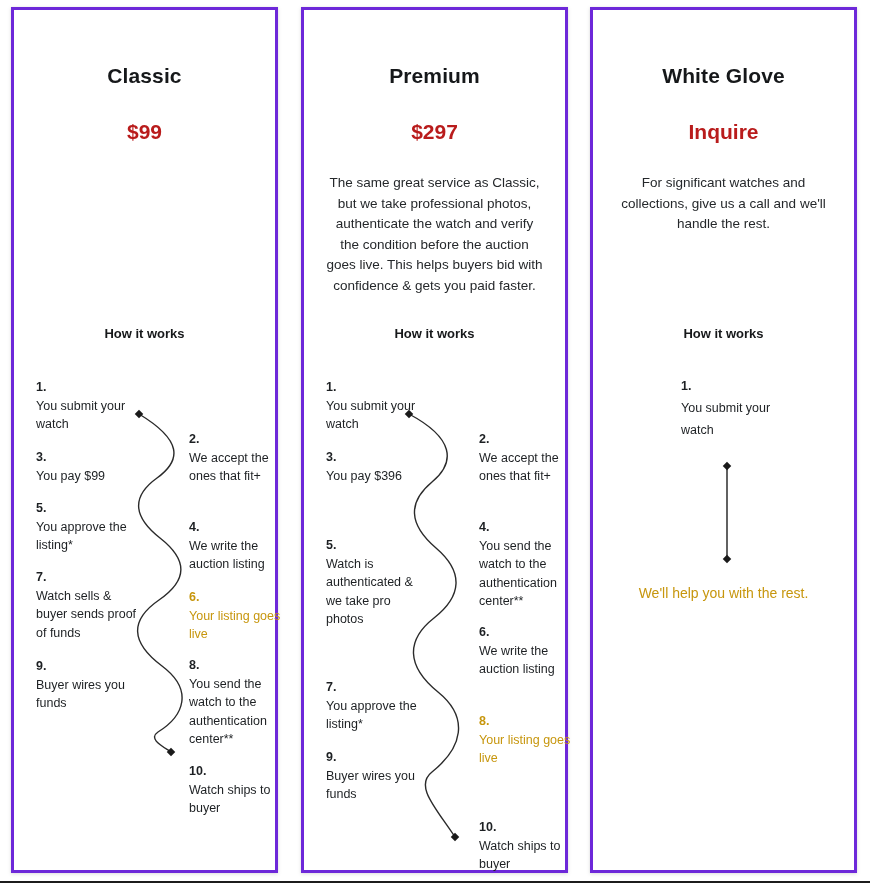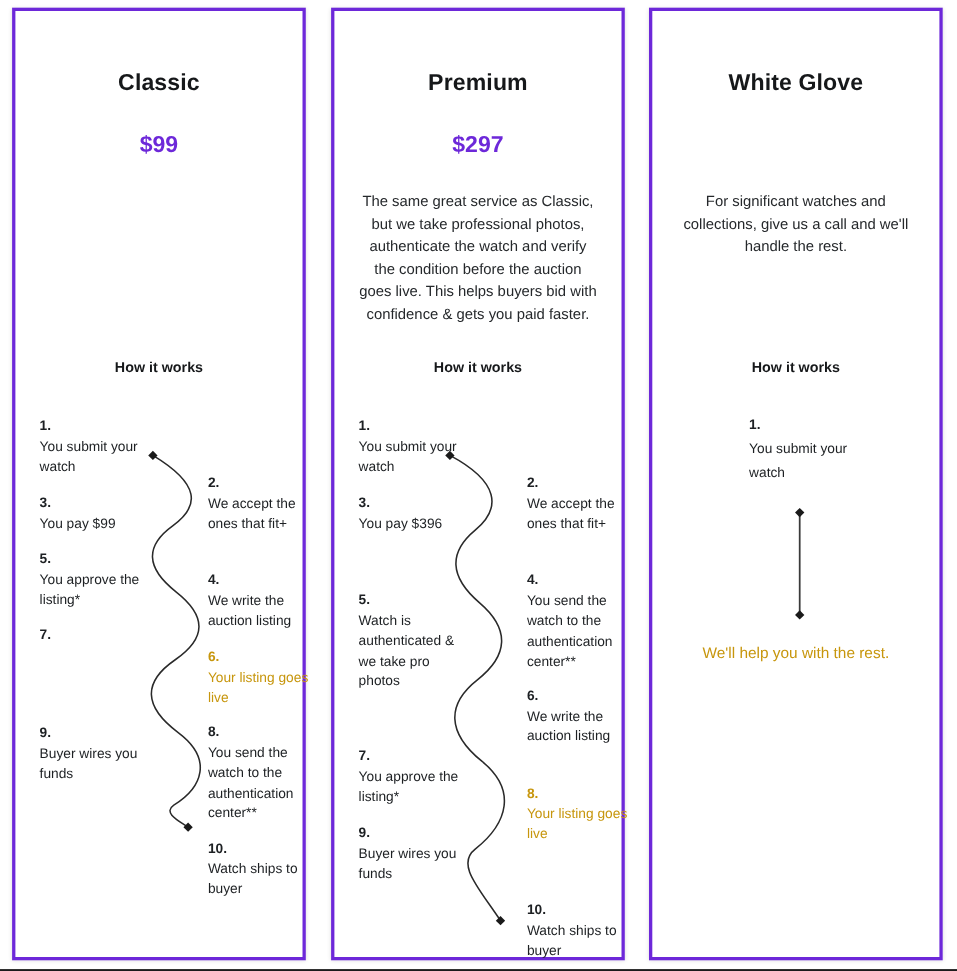--- a/index.html
+++ b/index.html
@@ -53,21 +53,21 @@
     color: #16181a;
   }
 
   .plan-price {
     position: absolute;
     left: 0; right: 0;
     top: 110px;
     text-align: center;
     font-size: 21px;
     font-weight: 700;
-    color: #6d28d9;
+    color: #b91c1c;
   }
 
   .plan-desc {
     position: absolute;
     left: 22px;
     right: 22px;
     top: 163px;
     text-align: center;
     font-size: 13.5px;
     line-height: 20.5px;
@@ -188,20 +188,21 @@
       <div class="step" style="top:438px">
         <span class="num">3.</span>
         <span class="txt">You pay $99</span>
       </div>
       <div class="step" style="top:489px">
         <span class="num">5.</span>
         <span class="txt">You approve the listing*</span>
       </div>
       <div class="step" style="top:558px">
         <span class="num">7.</span>
+        <span class="txt">Watch sells &amp; buyer sends proof of funds</span>
       </div>
       <div class="step" style="top:647px">
         <span class="num">9.</span>
         <span class="txt">Buyer wires you funds</span>
       </div>
     </div>
 
     <div class="steps col-right">
       <div class="step" style="top:420px">
         <span class="num">2.</span>
@@ -282,20 +283,21 @@
       </div>
       <div class="step" style="top:808px">
         <span class="num">10.</span>
         <span class="txt">Watch ships to buyer</span>
       </div>
     </div>
   </div>
 
   <div class="card card-whiteglove">
     <div class="plan-name">White Glove</div>
+    <div class="plan-price">Inquire</div>
     <div class="plan-desc">For significant watches and collections, give us a call and we'll handle the rest.</div>
     <div class="how-title how-whiteglove">How it works</div>
 
     <div class="wg-step" style="top:365px">
       <span class="num">1.</span>
       <span class="txt">You submit your watch</span>
     </div>
 
     <svg class="connector" viewBox="0 0 267 866">
       <line class="wg-line" x1="134" y1="456" x2="134" y2="549"></line>

